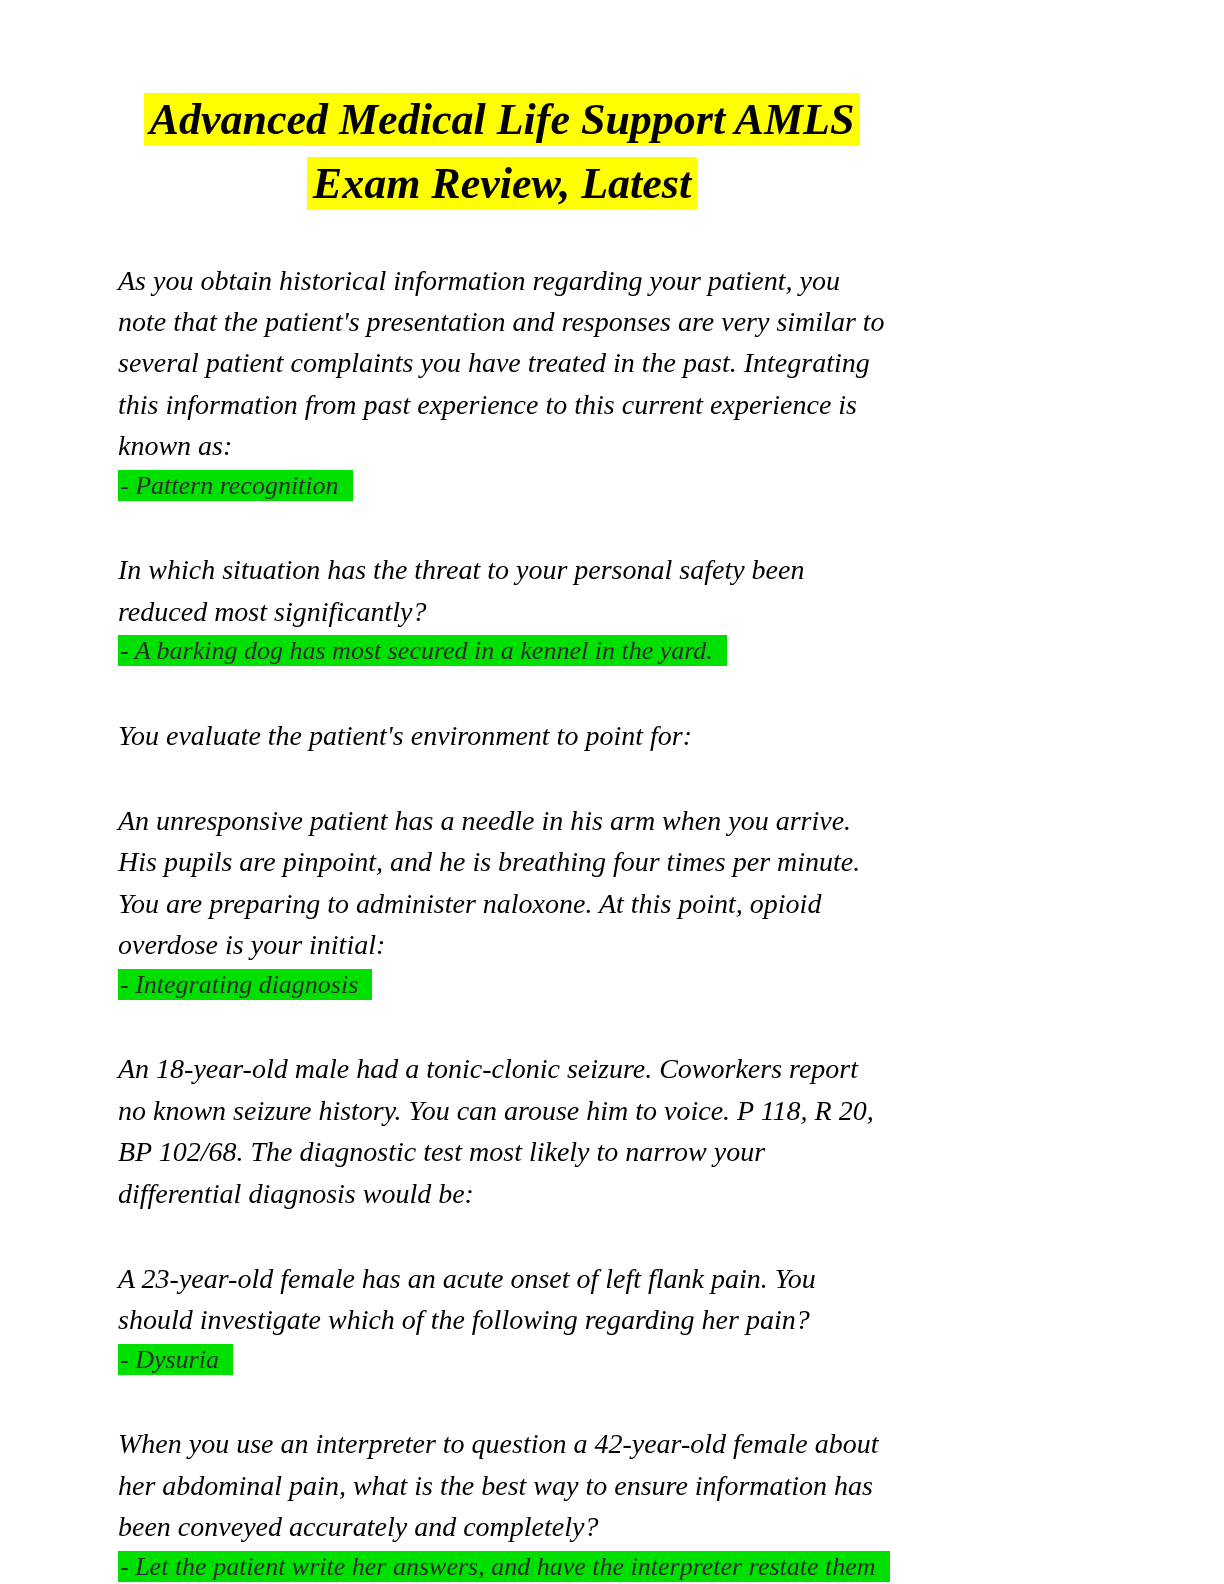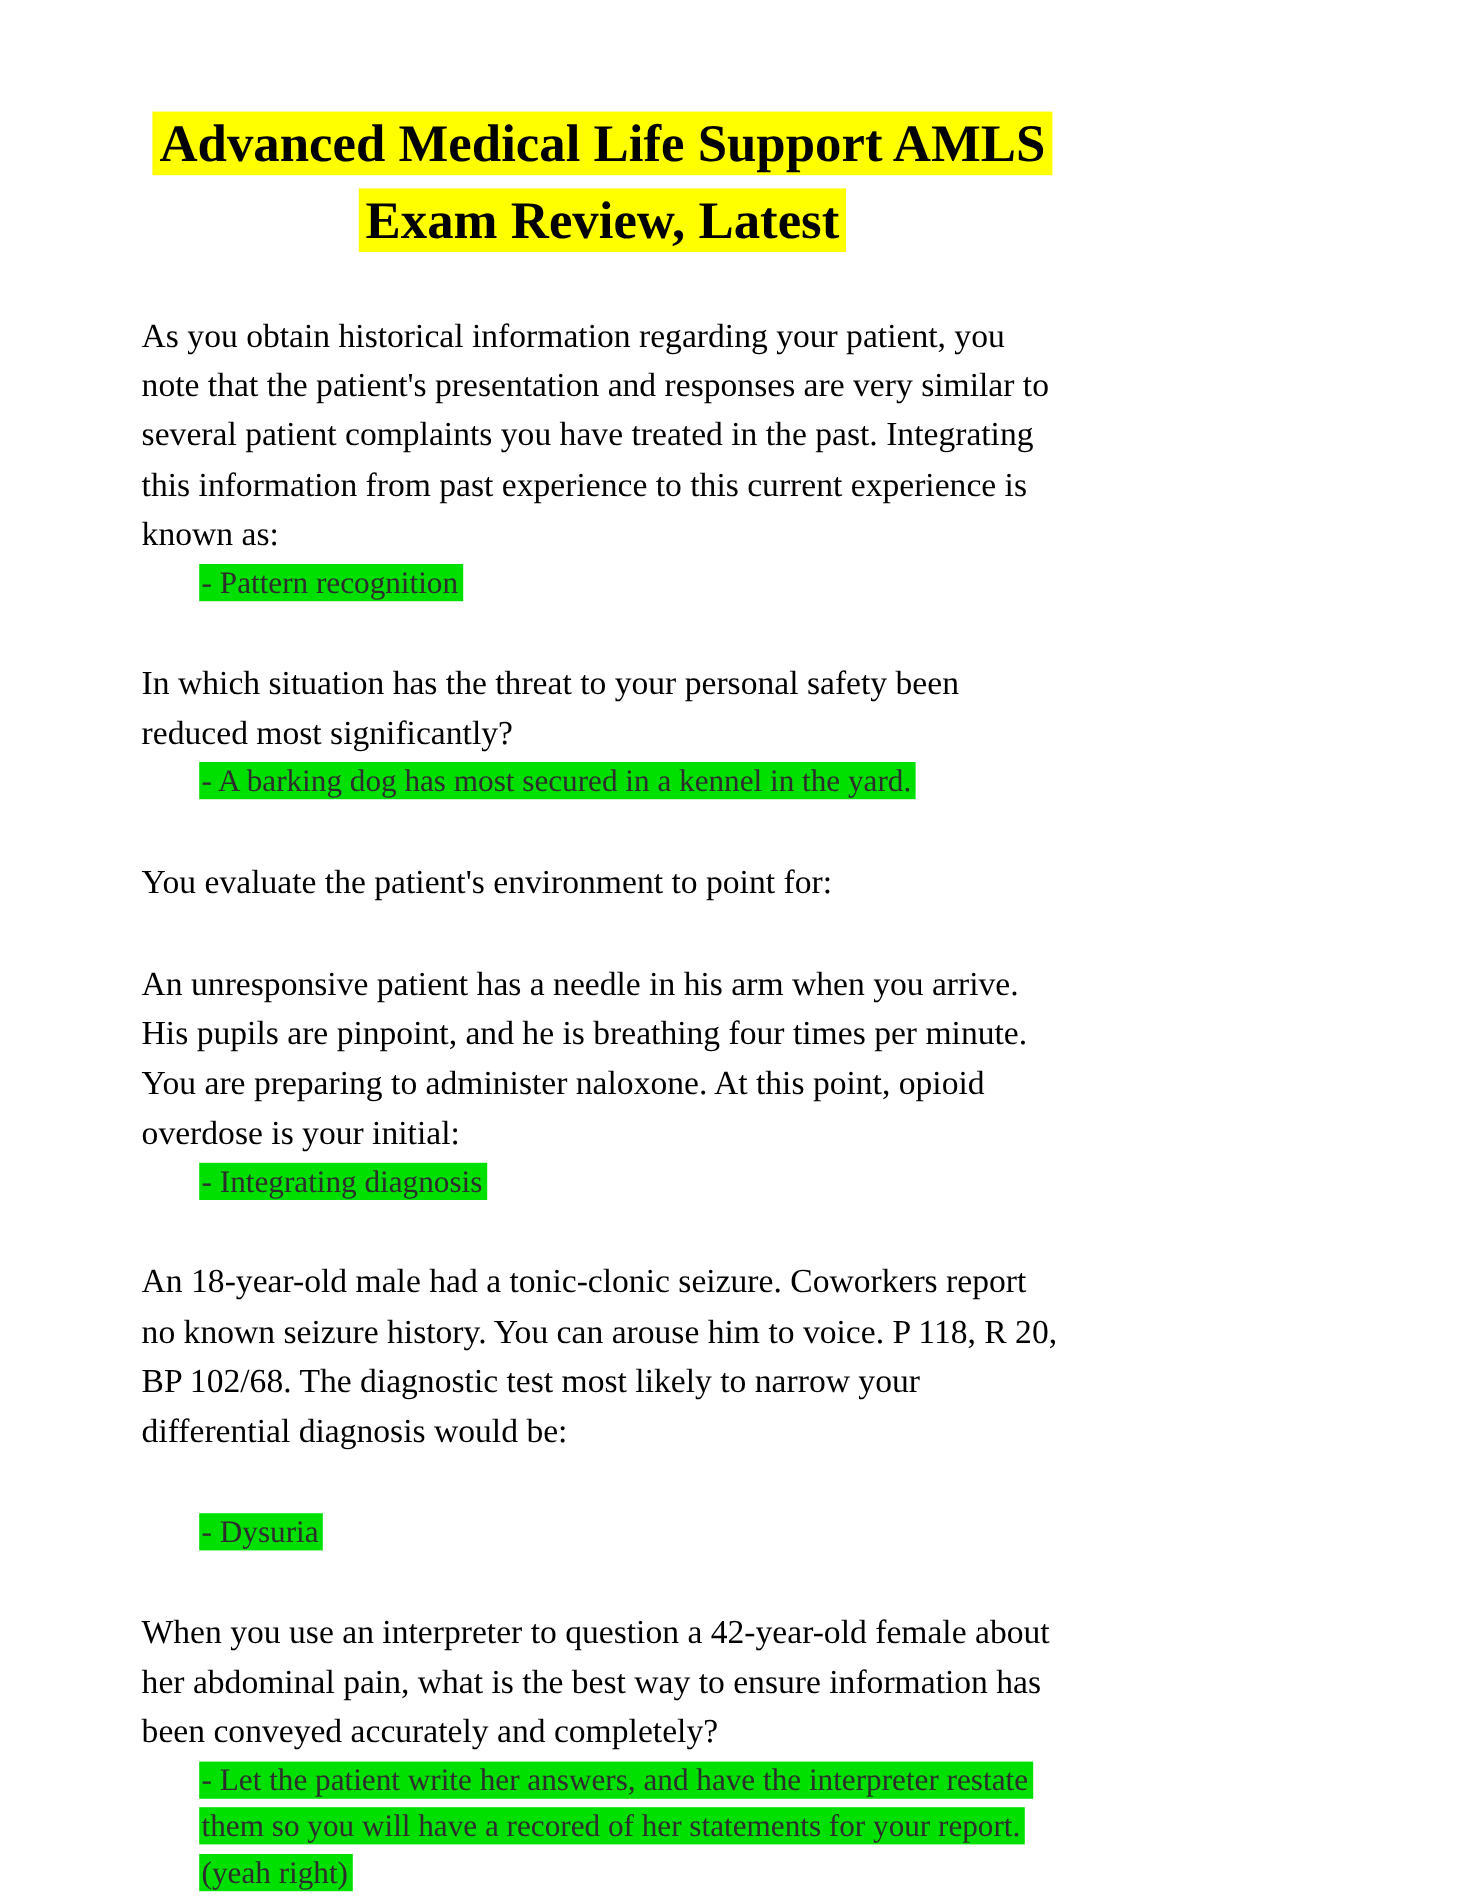--- a/index.html
+++ b/index.html
@@ -9,20 +9,21 @@
   }
   .page {
     width: 1004px;
     height: 1584px;
     box-sizing: border-box;
     background: #ffffff;
     font-family: "Liberation Serif", "DejaVu Serif", serif;
     color: #000000;
     padding: 88px 118px 0 118px;
     overflow: hidden;
+    font-style: italic;
   }
   .title {
     font-size: 44px;
     font-weight: bold;
     text-align: center;
     line-height: 1.45;
     margin: 0 0 44px 0;
   }
   .title .hl-yellow {
     background: #ffff00;
@@ -39,23 +40,22 @@
     margin: 0;
   }
   .answer {
     font-size: 26px;
     line-height: 1.48;
     margin: 0;
     color: #2d2d2d;
   }
   .answer .hl-green {
     background: #00e000;
-    padding: 1px 4px 1px 2px;
+    padding: 1px 14px 1px 2px;
     box-decoration-break: clone;
-    margin-left: 48px;
     -webkit-box-decoration-break: clone;
   }
 </style>
 </head>
 <body>
 
 <div class="page">
 
   <h1 class="title"><span class="hl-yellow">Advanced Medical Life Support AMLS Exam Review, Latest</span></h1>
 
@@ -76,20 +76,21 @@
   <section class="qa">
     <p class="question">An unresponsive patient has a needle in his arm when you arrive. His pupils are pinpoint, and he is breathing four times per minute. You are preparing to administer naloxone. At this point, opioid overdose is your initial:</p>
     <p class="answer"><span class="hl-green">- Integrating diagnosis</span></p>
   </section>
 
   <section class="qa">
     <p class="question">An 18-year-old male had a tonic-clonic seizure. Coworkers report no known seizure history. You can arouse him to voice. P 118, R 20, BP 102/68. The diagnostic test most likely to narrow your differential diagnosis would be:</p>
   </section>
 
   <section class="qa">
+    <p class="question">A 23-year-old female has an acute onset of left flank pain. You should investigate which of the following regarding her pain?</p>
     <p class="answer"><span class="hl-green">- Dysuria</span></p>
   </section>
 
   <section class="qa">
     <p class="question">When you use an interpreter to question a 42-year-old female about her abdominal pain, what is the best way to ensure information has been conveyed accurately and completely?</p>
     <p class="answer"><span class="hl-green">- Let the patient write her answers, and have the interpreter restate them so you will have a recored of her statements for your report. (yeah right)</span></p>
   </section>
 
 </div>
 

